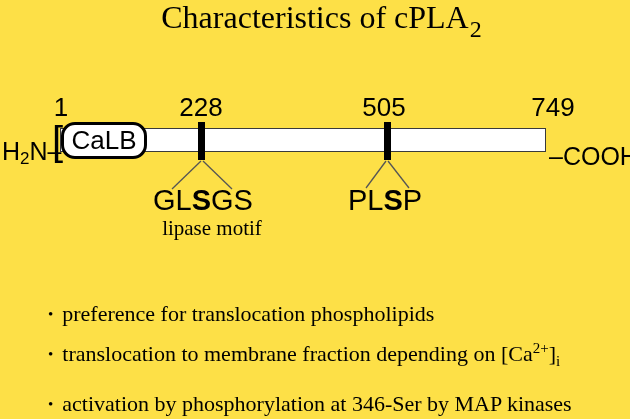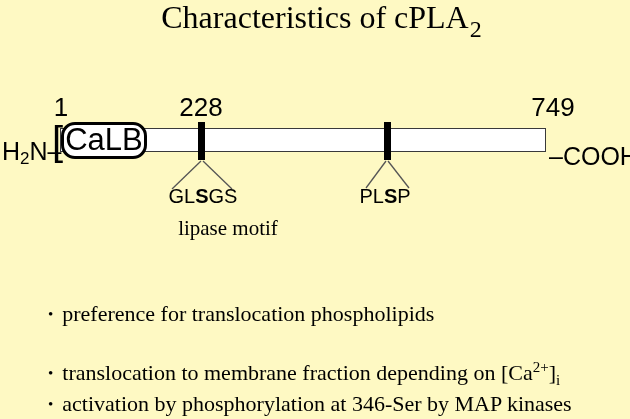--- a/index.html
+++ b/index.html
@@ -4,21 +4,21 @@
 <style>
   html, body {
     margin: 0;
     padding: 0;
     background: #ffffff;
   }
   .page {
     position: relative;
     width: 630px;
     height: 419px;
-    background: #fef9c3;
+    background: #fde047;
     overflow: hidden;
     font-family: "Liberation Serif", serif;
     color: #000000;
   }
   .abs { position: absolute; }
   .center-x { transform: translateX(-50%); }
 
   
   .title {
     top: 0px;
@@ -62,21 +62,21 @@
     border: 3.5px solid #000000;
     border-radius: 14px;
     background: #ffffff;
     box-sizing: border-box;
     display: flex;
     align-items: center;
     justify-content: center;
   }
   .calb-label {
     font-family: "Liberation Sans", sans-serif;
-    font-size: 31px;
+    font-size: 26px;
     line-height: 1;
     padding-bottom: 2px;
   }
   .site-tick {
     top: 122px;
     width: 7px;
     height: 38px;
     background: #000000;
   }
 
@@ -101,21 +101,21 @@
     font-size: 40px;
     line-height: 0.95;
     font-weight: 400;
   }
   .cterm { left: 549px; top: 131px; }
 
   
   .motif {
     top: 186px;
     font-family: "Liberation Sans", sans-serif;
-    font-size: 20px;
+    font-size: 29px;
     line-height: 1;
     white-space: nowrap;
   }
   .motif .m-bold { font-weight: bold; }
   .motif-caption {
     top: 217px;
     font-family: "Liberation Serif", serif;
     font-size: 21px;
     line-height: 1.1;
     white-space: nowrap;
@@ -149,34 +149,35 @@
     font-size: 15px;
     position: relative;
     top: -8px;
   }
   .bullet-row .b-sub {
     font-size: 15px;
     position: relative;
     top: 5px;
   }
   .b1 { top: 301px; }
-  .b2 { top: 360px; }
+  .b2 { top: 341px; }
   .b3 { top: 391px; }
 </style>
 </head>
 <body>
 
 <div class="page">
 
   <div class="abs title center-x">
     <span>Characteristics of cPLA</span><span class="t-sub">2</span>
   </div>
 
   <div class="abs residue-num center-x" style="left:61px;">1</div>
   <div class="abs residue-num center-x" style="left:201px;">228</div>
+  <div class="abs residue-num center-x" style="left:384px;">505</div>
   <div class="abs residue-num center-x" style="left:553px;">749</div>
 
   <div class="abs terminus nterm">
     <span>H</span><span class="n-sub">2</span><span>N–</span>
   </div>
   <div class="abs nterm-bracket">[</div>
 
   <div class="abs protein-bar"></div>
 
   <div class="abs calb-box">
@@ -194,21 +195,21 @@
     <line x1="386" y1="161" x2="366" y2="188" stroke="#555555" stroke-width="1.3"></line>
     <line x1="388" y1="161" x2="409" y2="188" stroke="#555555" stroke-width="1.3"></line>
   </svg>
 
   <div class="abs motif center-x" style="left:203px;">
     <span>GL</span><span class="m-bold">S</span><span>GS</span>
   </div>
   <div class="abs motif center-x" style="left:385px;">
     <span>PL</span><span class="m-bold">S</span><span>P</span>
   </div>
-  <div class="abs motif-caption center-x" style="left:212px;margin-left:16px;">lipase motif</div>
+  <div class="abs motif-caption center-x" style="left:212px;">lipase motif</div>
 
   <div class="abs bullet-row b1">
     <span class="bullet-marker">•</span><span>preference for translocation phospholipids</span>
   </div>
   <div class="abs bullet-row b2">
     <span class="bullet-marker">•</span><span>translocation to membrane fraction depending on [Ca</span><span class="b-sup">2+</span><span>]</span><span class="b-sub">i</span>
   </div>
   <div class="abs bullet-row b3">
     <span class="bullet-marker">•</span><span>activation by phosphorylation at 346-Ser by MAP kinases</span>
   </div>

